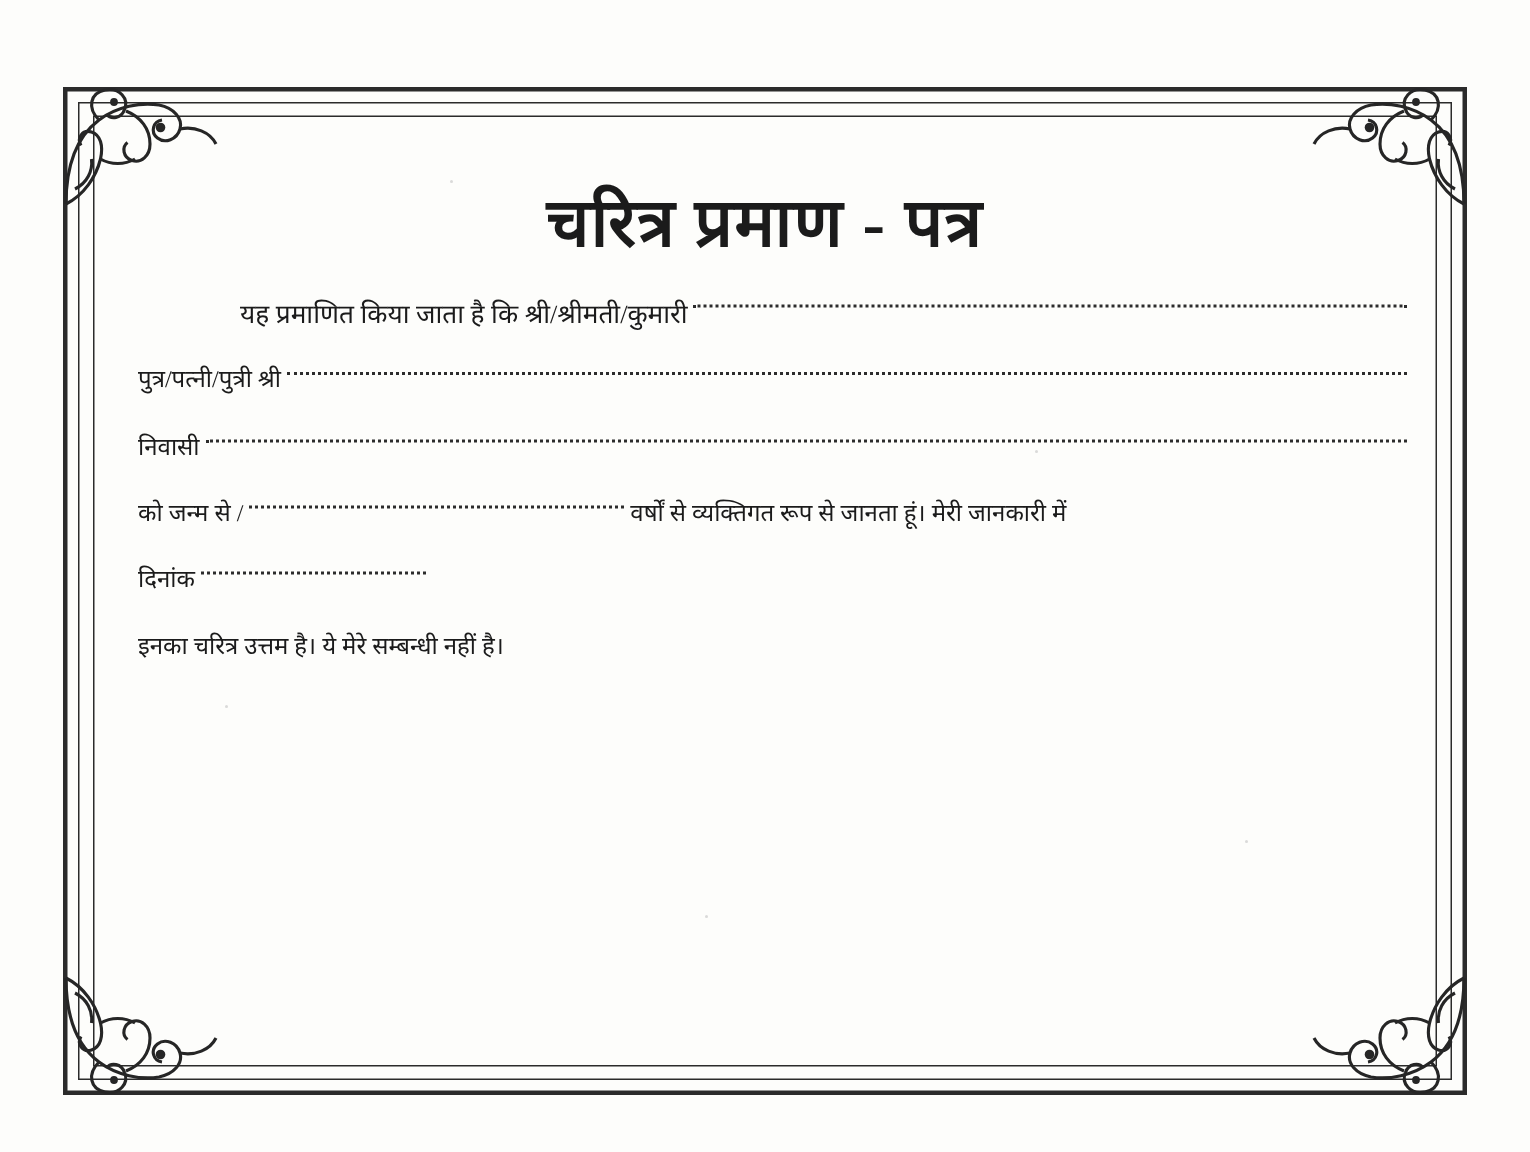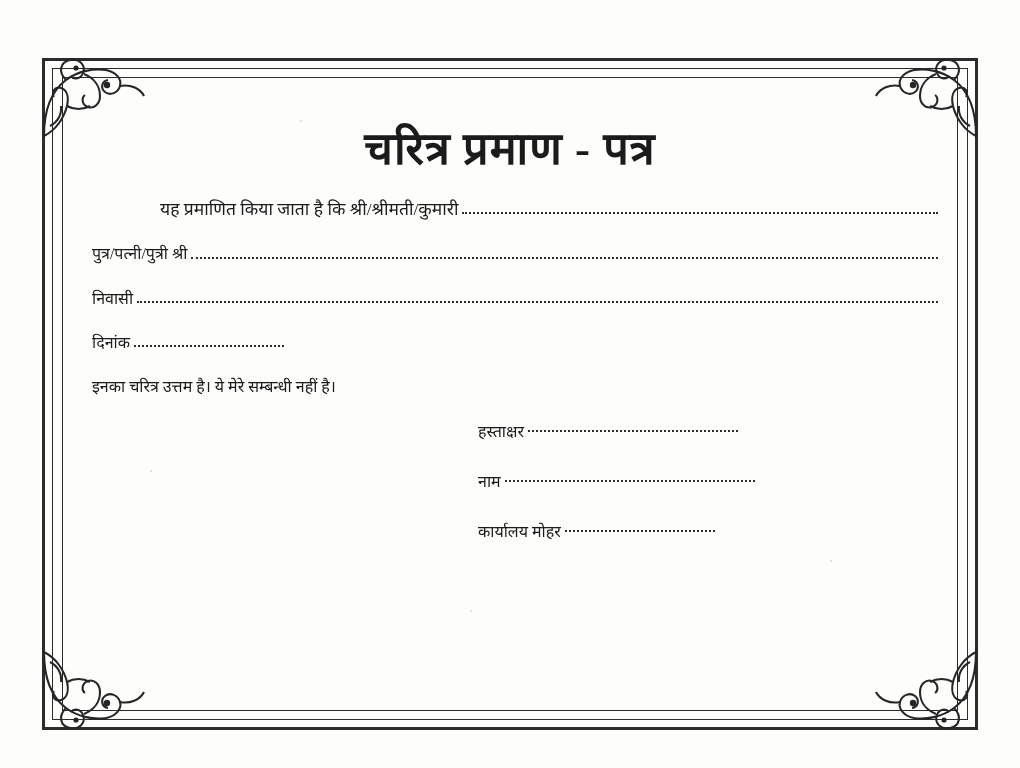--- a/index.html
+++ b/index.html
@@ -82,21 +82,21 @@
   }
 
   .body-block {
     margin-top: 22px;
     font-size: 19px;
     line-height: 1.15;
   }
 
   .line {
     display: flex;
-    align-items: flex-end;
+    align-items: center;
     white-space: nowrap;
     margin-bottom: 26px;
   }
   .line.indent-1 { padding-left: 82px; }
   .line.indent-2 { padding-left: 14px; }
   .line.indent-3 { padding-left: 14px; }
 
   .lbl {
     font-size: 16px;
     font-weight: normal;
@@ -215,44 +215,35 @@
       <div class="line indent-2">
         <span class="lbl">पुत्र/पत्नी/पुत्री श्री</span>
         <span class="dots"></span>
       </div>
 
       <div class="line indent-3">
         <span class="lbl">निवासी</span>
         <span class="dots"></span>
       </div>
 
+      <div class="line indent-3">
+        <span class="lbl">को जन्म से /</span>
+        <span class="dots fixed-250"></span>
+        <span class="lbl tail">वर्षों से व्यक्तिगत रूप से जानता हूं। मेरी जानकारी में</span>
+      </div>
 
       <div class="line indent-3">
         <span class="lbl">दिनांक</span>
         <span class="dots fixed-150"></span>
       </div>
 
       <div class="line indent-3">
         <span class="lbl">इनका चरित्र उत्तम है। ये मेरे सम्बन्धी नहीं है।</span>
       </div>
 
-      <div class="sign-block">
-        <div class="sign-row">
-          <span class="lbl">हस्ताक्षर</span>
-          <span class="dots fixed-210"></span>
-        </div>
-        <div class="sign-row">
-          <span class="lbl">नाम</span>
-          <span class="dots fixed-250"></span>
-        </div>
-        <div class="sign-row">
-          <span class="lbl">कार्यालय मोहर</span>
-          <span class="dots fixed-150"></span>
-        </div>
-      </div>
 
     </div>
   </div>
 
   <div class="speck" style="left:300px;top:120px;"></div>
   <div class="speck" style="left:690px;top:300px;"></div>
   <div class="speck" style="left:470px;top:610px;"></div>
   <div class="speck" style="left:150px;top:470px;"></div>
   <div class="speck" style="left:830px;top:560px;"></div>
 

